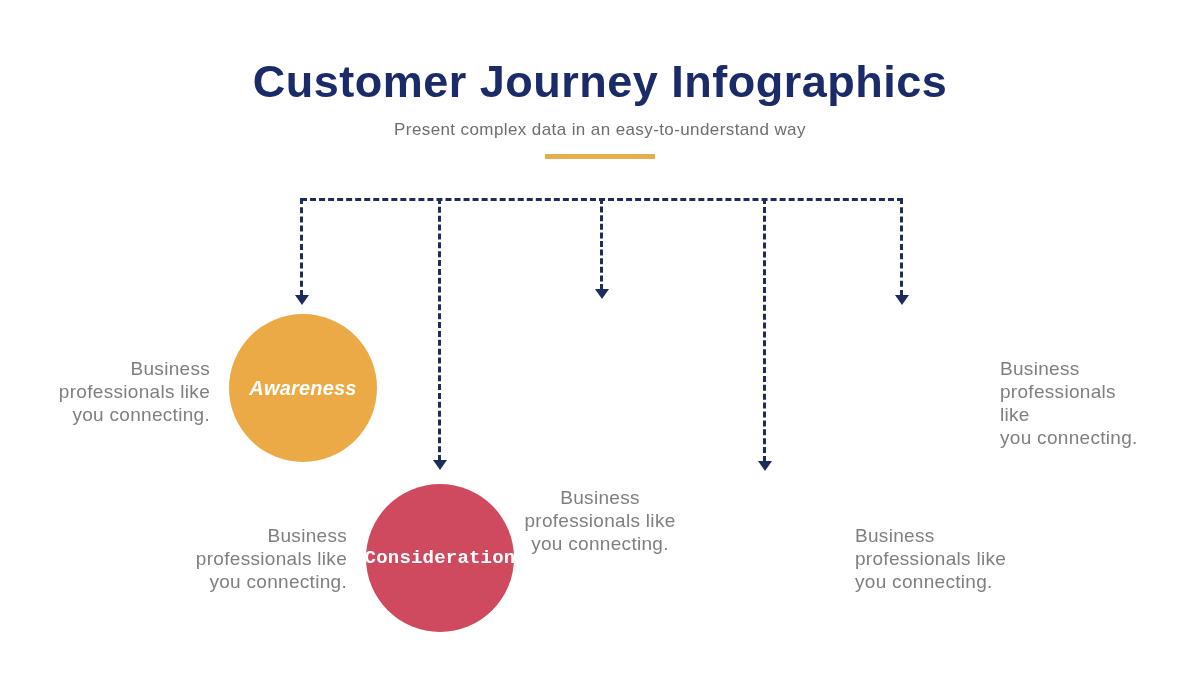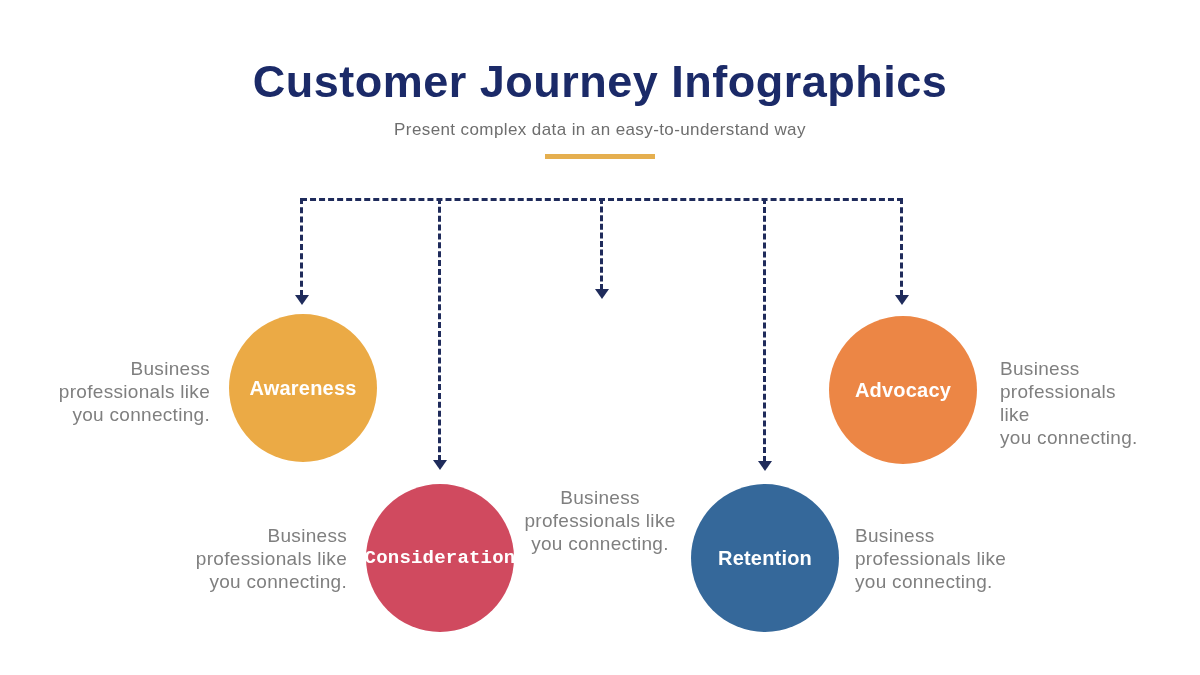--- a/index.html
+++ b/index.html
@@ -41,21 +41,21 @@
   .a2 { left:433px; top:460px; }
   .a3 { left:595px; top:289px; }
   .a4 { left:758px; top:461px; }
   .a5 { left:895px; top:295px; }
   .stage-circle {
     position:absolute; width:148px; height:148px; border-radius:50%;
     display:flex; align-items:center; justify-content:center;
     color:#ffffff; font-weight:bold; font-size:20px; letter-spacing:0.2px;
     text-align:center;
   }
-  .c-awareness     { left:229px; top:314px; }
+  .c-awareness     { left:229px; top:314px;font-style:italic; }
   .c-consideration { left:366px; top:484px; font-size:19px; }
   .c-purchase      { left:526px; top:316px; }
   .c-retention     { left:691px; top:484px; }
   .c-advocacy      { left:829px; top:316px; }
   .desc {
     position:absolute; font-size:19px; line-height:23px;
     white-space:pre-line; letter-spacing:0.3px;
   }
   .d-awareness     { left:58px;  top:357px; width:152px; text-align:right; }
   .d-consideration { left:195px; top:524px; width:152px; text-align:right; }
@@ -86,26 +86,20 @@
   <div class="arrowhead a3" style="border-top-color: rgb(31, 43, 91);"></div>
   <div class="arrowhead a4" style="border-top-color: rgb(31, 43, 91);"></div>
   <div class="arrowhead a5" style="border-top-color: rgb(31, 43, 91);"></div>
 
   <div class="stage-circle c-awareness" style="background: rgb(235, 170, 69);">
     <span>Awareness</span>
   </div>
   <div class="stage-circle c-consideration" style="background: rgb(208, 74, 95); font-family: Liberation Mono, monospace;">
     <span>Consideration</span>
   </div>
-  <div class="stage-circle c-retention" style="background: rgb(53, 104, 154);">
-    <span>Retention</span>
-  </div>
-  <div class="stage-circle c-advocacy" style="background: rgb(236, 134, 69);">
-    <span>Advocacy</span>
-  </div>
 
   <div class="desc d-awareness" style="color: rgb(127, 127, 127);">Business
 professionals like
 you connecting.</div>
   <div class="desc d-consideration" style="color: rgb(127, 127, 127);">Business
 professionals like
 you connecting.</div>
   <div class="desc d-purchase" style="color: rgb(127, 127, 127);">Business
 professionals like
 you connecting.</div>

